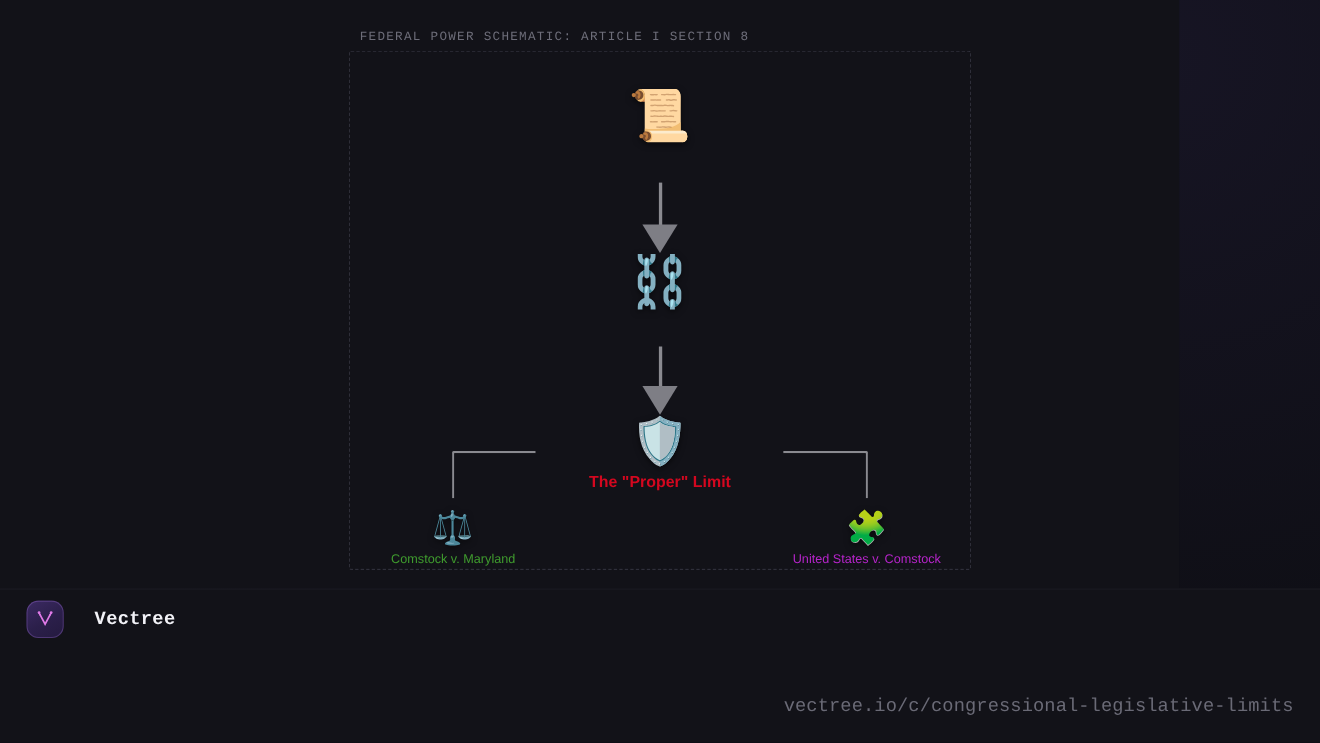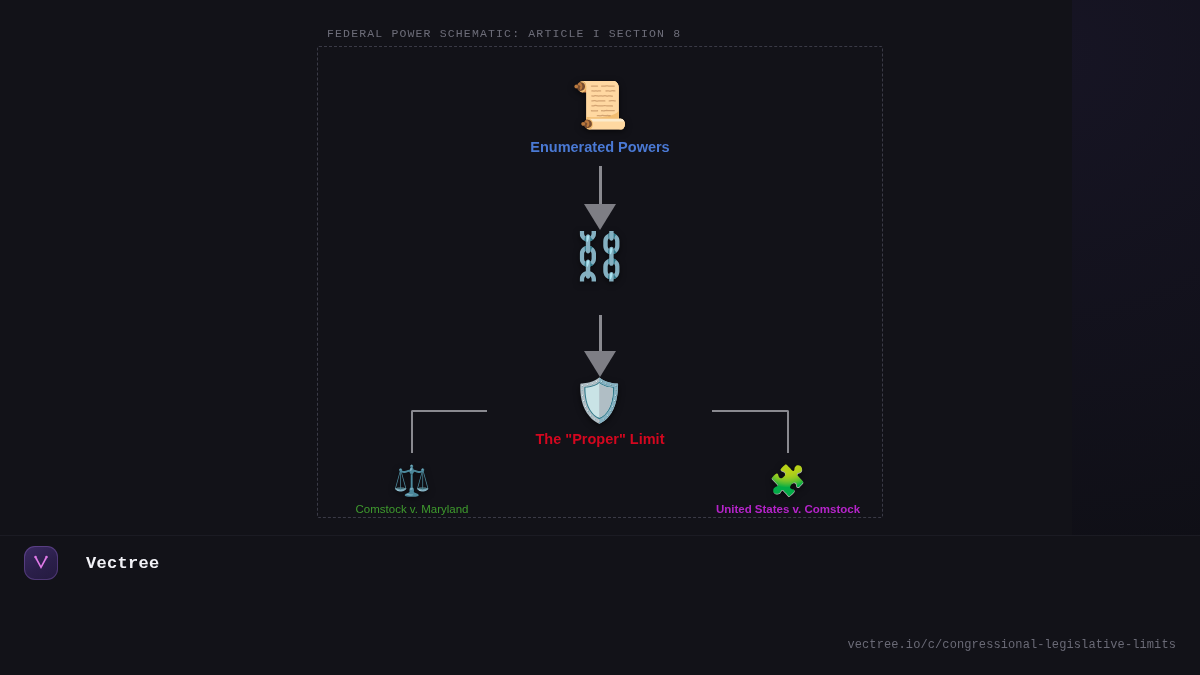--- a/index.html
+++ b/index.html
@@ -77,21 +77,21 @@
   #node-proper { left:600px; top:380px; }
   #node-proper .glyph { font-size:42px; }
   #node-proper .label { margin-top:9px; font-size:14.5px; color:#d4071f; }
 
   #node-mcculloch { left:412px; top:466px; }
   #node-mcculloch .glyph { font-size:30px; }
   #node-mcculloch .label { margin-top:7px; font-size:11.5px; font-weight:normal; color:#3f9b2e; }
 
   #node-comstock { left:788px; top:466px; }
   #node-comstock .glyph { font-size:30px; }
-  #node-comstock .label { margin-top:7px; font-size:11.5px; font-weight:bold; color:#b524c9; }
+  #node-comstock .label { margin-top:7px; font-size:11.5px; font-weight:normal; color:#b524c9; }
 
   
   .edge { position:absolute; }
   .edge-line {
     position:absolute;
     width:3px;
     background:#8a8a90;
     left:50%; margin-left:-1.5px;
   }
   .edge-head {
@@ -168,21 +168,21 @@
     line-height:33px;
     letter-spacing:.2px;
     color:#ffffff;
     white-space:pre-line;
   }
 
   #footer-url {
     position:absolute;
     right:24px; bottom:23px;
     font-family:"Liberation Mono", monospace;
-    font-size:12px;
+    font-size:17px;
     color:#6a6a76;
     letter-spacing:.1px;
     white-space:nowrap;
   }
 </style>
 </head>
 <body>
 
 <div id="stage">
 
@@ -200,21 +200,20 @@
     <div class="edge" id="edge-2">
       <div class="edge-line"></div>
       <div class="edge-head"></div>
     </div>
 
     <div class="bracket" id="bracket-left"></div>
     <div class="bracket" id="bracket-right"></div>
 
     <div class="node" id="node-enumerated">
       <span class="glyph">📜</span>
-      <span class="label">Enumerated Powers</span>
     </div>
 
     <div class="node" id="node-necessary">
       <span class="glyph">⛓️</span>
     </div>
 
     <div class="node" id="node-proper">
       <span class="glyph">🛡️</span>
       <span class="label">The "Proper" Limit</span>
     </div>

